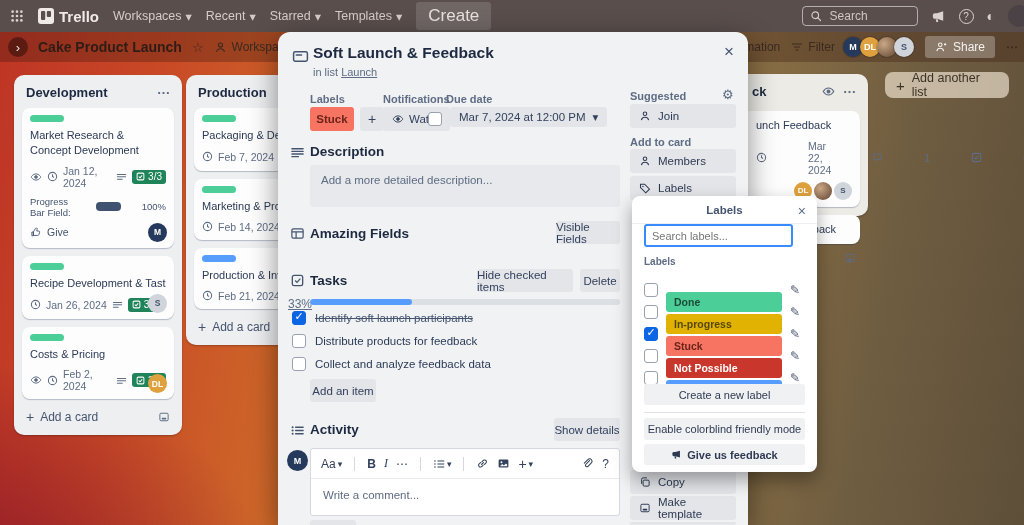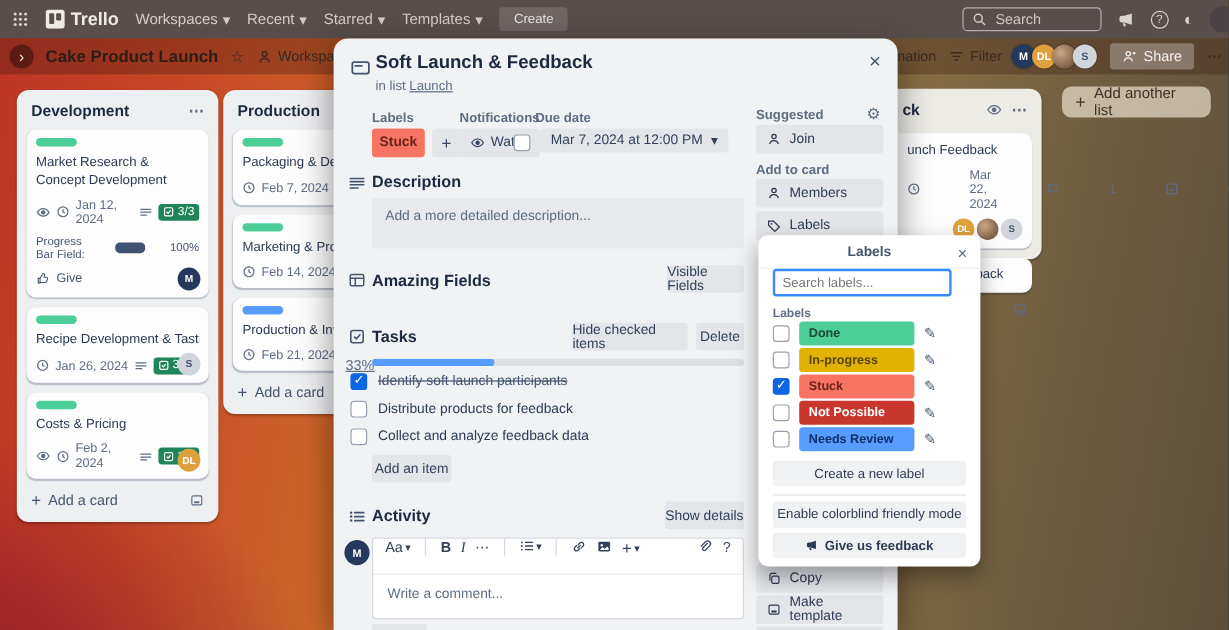--- a/index.html
+++ b/index.html
@@ -11,21 +11,21 @@
     font-size:12px;color:#172B4D;}
   .abs{position:absolute;}
   svg{display:block;}
   .ic{display:inline-flex;align-items:center;justify-content:center;flex:none;}
 
   
   #topnav{position:absolute;left:0;top:0;width:1024px;height:32px;background:#594E4C;
     display:flex;align-items:center;gap:14px;padding:0 10px;color:#D9D2CE;}
   .nav-menu{display:flex;align-items:center;gap:4px;font-size:12.5px;color:#D5CCC8;cursor:pointer;}
   .logo{display:flex;align-items:center;gap:5px;font-weight:bold;font-size:15px;color:#F0EAE7;}
-  .create-btn{background:rgba(255,255,255,.14);border-radius:3px;padding:4px 12px;color:#E8E2DF;font-size:11px;}
+  .create-btn{background:rgba(255,255,255,.14);border-radius:3px;padding:4px 12px;color:#E8E2DF;font-size:17px;}
   #nav-right{position:absolute;right:6px;top:0;height:32px;display:flex;align-items:center;gap:13px;}
   .searchbox{display:flex;align-items:center;gap:6px;width:116px;height:20px;border:1px solid rgba(255,255,255,.55);
     border-radius:4px;padding:0 7px;color:#D5CCC8;}
   .searchbox input{border:none;outline:none;background:transparent;width:80px;font-size:12px;color:#E8E2DF;}
   .searchbox input::placeholder{color:#CFC6C2;}
   .navglyph{font-size:14px;color:#D9D2CE;}
   .help-circ{width:15px;height:15px;border:1.4px solid #D9D2CE;border-radius:50%;font-size:10px;display:flex;align-items:center;justify-content:center;}
 
   
   #boardbar{position:absolute;left:0;top:32px;width:1024px;height:30px;background:rgba(58,24,14,.32);
@@ -77,21 +77,21 @@
     display:flex;align-items:center;gap:7px;padding:0 9px;font-size:11.5px;color:#2E3A52;}
   .strike{text-decoration:line-through;color:#44546F;}
   .check-row{position:absolute;display:flex;align-items:center;gap:9px;font-size:11.5px;color:#2B3A55;}
   .tb-glyph{color:#33415C;font-size:12px;display:inline-flex;align-items:center;}
   .tb-sep{width:1px;height:14px;background:#D5D9DF;margin:0 4px;}
 
   
   #lpopup{position:absolute;left:632px;top:196px;width:185px;height:276px;background:#fff;border-radius:8px;
     box-shadow:0 8px 18px rgba(0,0,0,.35);z-index:30;}
   .lp-row{position:absolute;left:12px;display:flex;align-items:center;gap:8px;}
-  .lp-chip{width:96px;height:20px;border-radius:3px;display:flex;align-items:center;padding:0 8px;font-size:10.5px;font-weight:bold;}
+  .lp-chip{width:116px;height:20px;border-radius:3px;display:flex;align-items:center;padding:0 8px;font-size:10.5px;font-weight:bold;margin-top:24px;}
   .lp-btn{position:absolute;left:12px;width:161px;background:#F0F1F3;border-radius:3px;display:flex;
     align-items:center;justify-content:center;gap:5px;font-size:11px;color:#2E3A52;}
 </style>
 </head>
 <body>
 
 <div id="stage">
 
   <div id="topnav">
     <span class="ic">
@@ -553,21 +553,21 @@
           <circle cx="2.8" cy="4.5" r="1.1"></circle>
           <circle cx="2.8" cy="8" r="1.1"></circle>
           <circle cx="2.8" cy="11.5" r="1.1"></circle>
         </svg>
     </span>
     <span class="abs m-head" style="left:32px;top:390px;">Activity</span>
     <span class="abs g-btn" style="left:276px;top:386px;width:66px;height:23px;">Show details</span>
 
     <span class="av av-m abs" style="left:9px;top:418px;width:21px;height:21px;">M</span>
     <div class="abs" style="left:32px;top:416px;width:310px;height:68px;background:#fff;border:1px solid #D5D9DF;border-radius:3px;">
-      <div style="display:flex;align-items:flex-start;gap:8px;height:30px;border-bottom:1px solid #E7E9EC;padding:0 10px;">
+      <div style="display:flex;align-items:center;gap:8px;height:30px;border-bottom:1px solid #E7E9EC;padding:0 10px;">
         <span class="tb-glyph">
             <span>Aa</span>
             <span style="font-size:9px;margin-left:2px;">▾</span>
           </span>
         <span class="tb-sep"></span>
         <span class="tb-glyph" style="font-weight:bold;">B</span>
         <span class="tb-glyph" style="font-style:italic;font-family:'Liberation Serif',serif;">I</span>
         <span class="tb-glyph">⋯</span>
         <span class="tb-sep"></span>
         <span class="tb-glyph">

